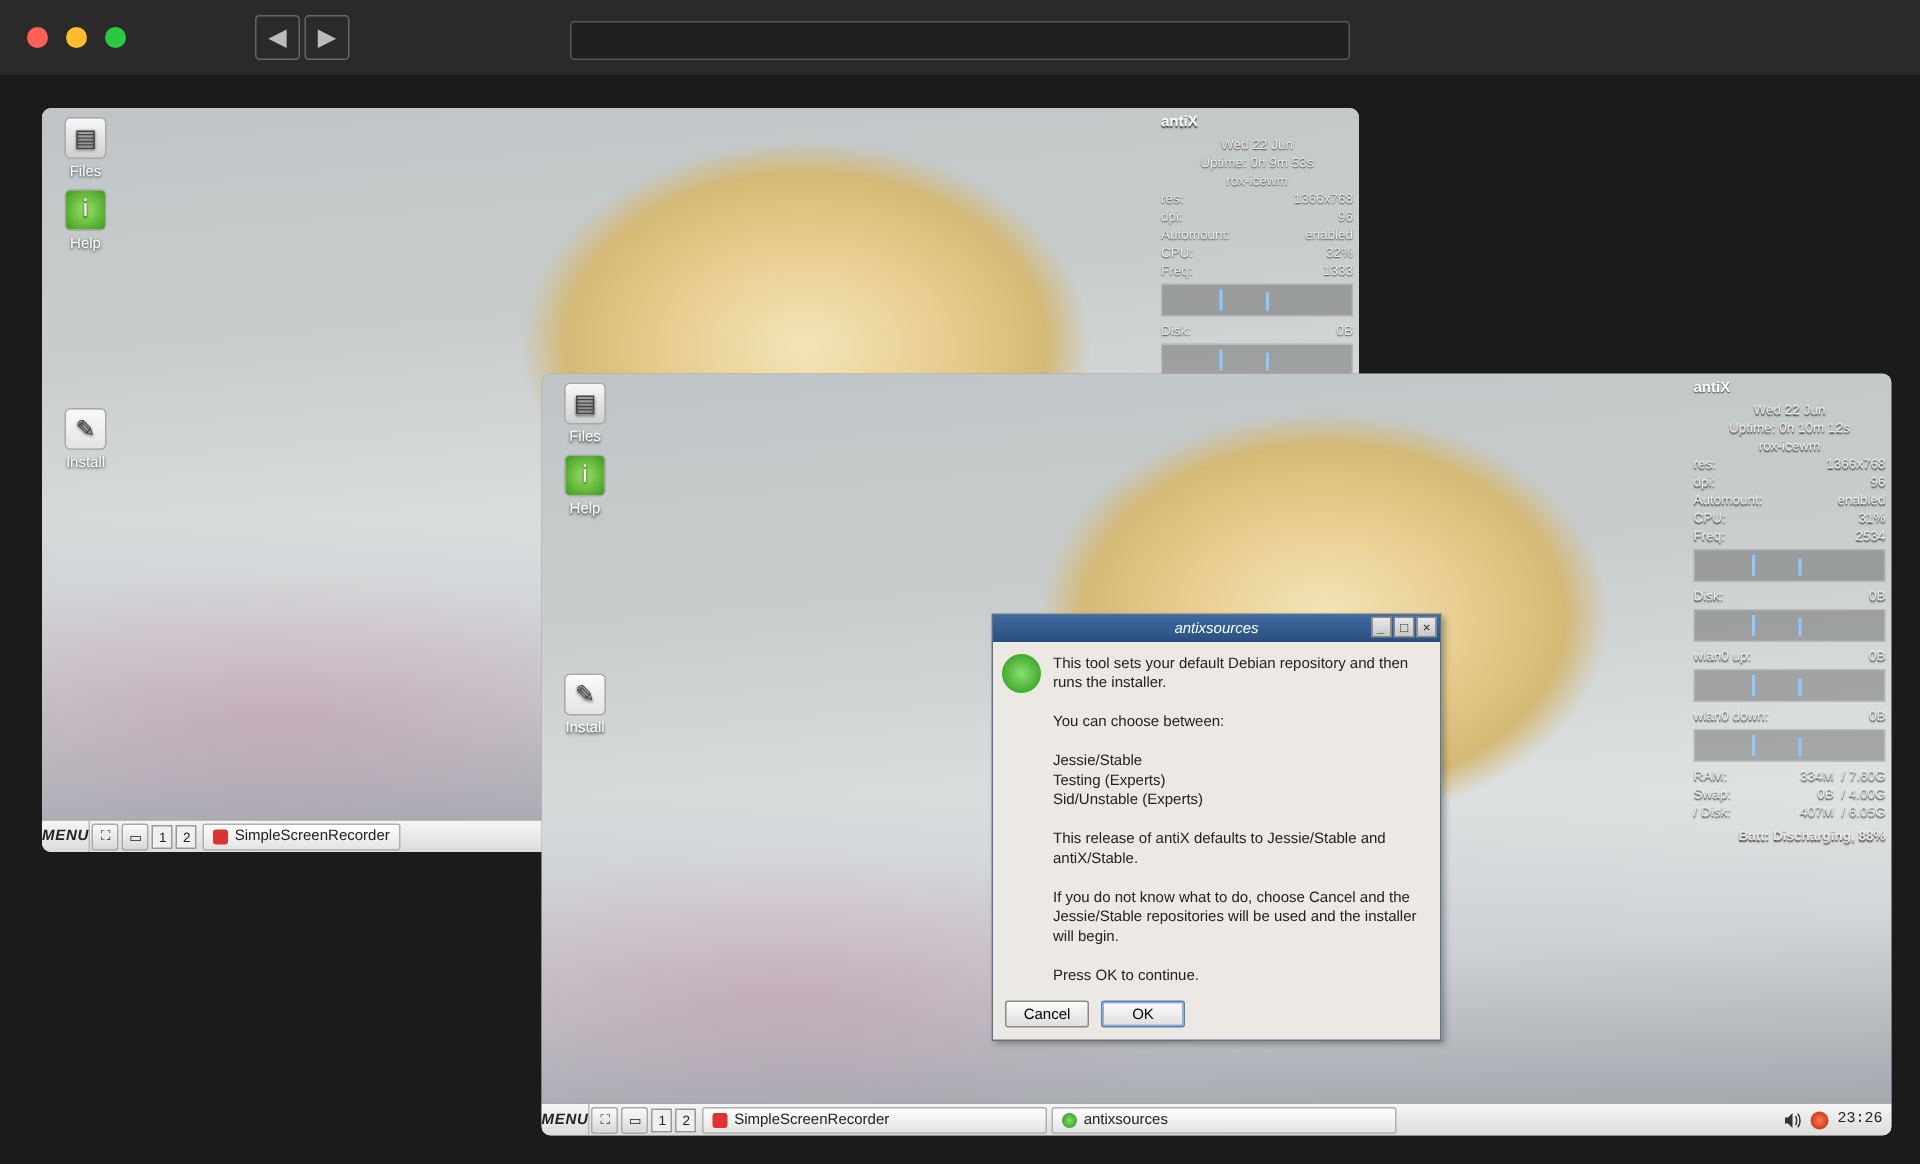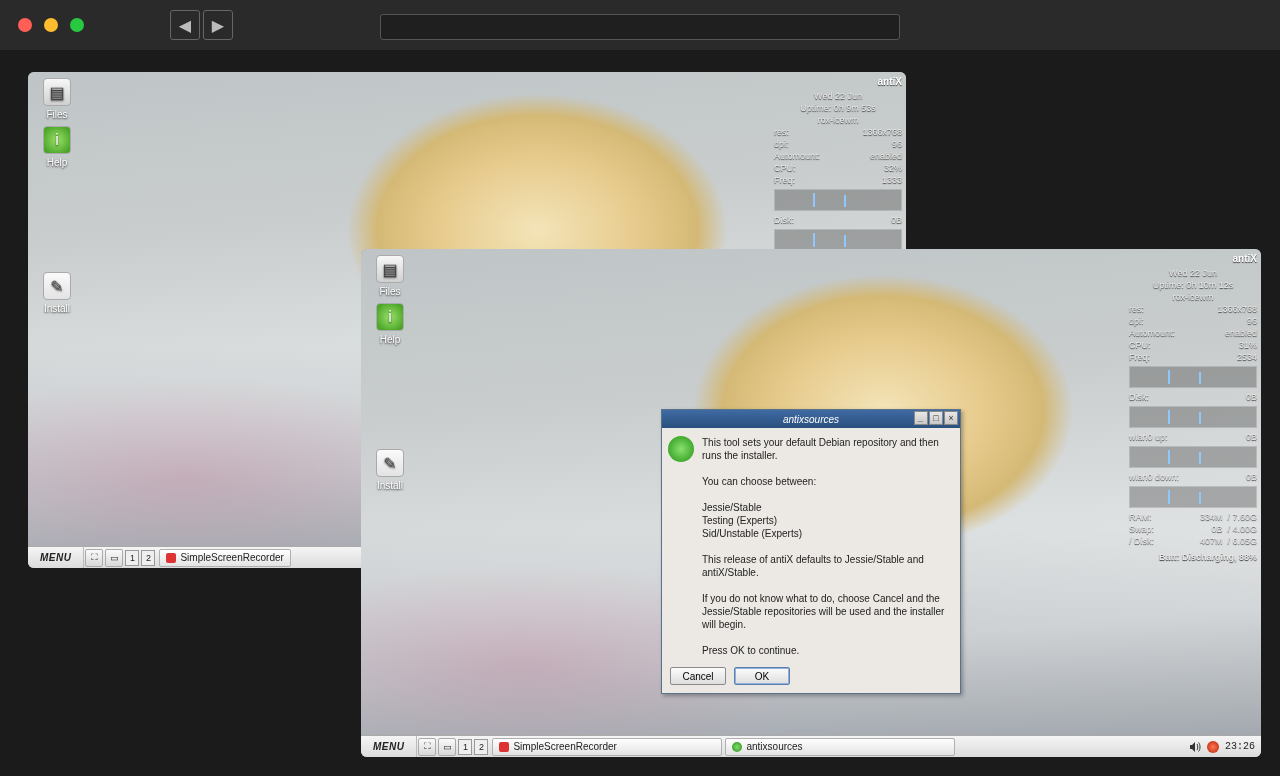--- a/index.html
+++ b/index.html
@@ -21,29 +21,29 @@
 
 .wallpaper { position:absolute; inset:0; background: radial-gradient(ellipse 500px 360px at 58% 32%, #f3e4b8 0%, #e7cb8d 20%, #d4b976 32%, rgba(210,200,180,0) 38%), radial-gradient(ellipse 600px 200px at 18% 82%, #e6c6d1 0%, rgba(230,198,209,0) 50%), linear-gradient(175deg,#bfc5c7 0%, #c9cdcd 30%, #dcdfe0 55%, #e8eaea 75%, #cfd2d2 100%); }
 .sand-shadow { position:absolute; left:0; right:0; bottom:0; height:45%; background:linear-gradient(180deg, rgba(120,130,140,0) 0%, rgba(90,100,115,.25) 60%, rgba(60,70,90,.35) 100%);}
 .desktop-icon { position:absolute; width:46px; text-align:center; color:#fff; font-size:10px; text-shadow:0 1px 2px rgba(0,0,0,.8);}
 .desktop-icon .ibox { width:28px; height:28px; margin:0 auto 3px; border-radius:4px; background:linear-gradient(#f7f7f7,#d0d0d0); border:1px solid #aaa; display:flex; align-items:center;justify-content:center; font-size:16px; color:#444;}
 .icon-green .ibox { background:radial-gradient(circle,#9be06a,#3a9a1a); color:#fff; }
 .icon-install .ibox { background:linear-gradient(#fafafa,#e3e3e3); }
 
 
 .stats { position:absolute; top:4px; right:4px; width:128px; color:#e9e9e9; font-family: "DejaVu Sans", Arial, sans-serif; font-size:9px; line-height:12px; text-align:right; text-shadow:0 1px 1px rgba(0,0,0,.7);}
-.stats .hd { text-align:right; font-weight:bold; font-size:10px; margin-bottom:2px; color:#fff;}
+.stats .hd { text-align:left; font-weight:bold; font-size:10px; margin-bottom:2px; color:#fff;}
 .stats .row { display:flex; justify-content:space-between; text-align:left; }
 .stats .bar { height:22px; background:rgba(60,60,60,.35); border:1px solid rgba(255,255,255,.25); margin:3px 0; position:relative; }
 .stats .bar::before { content:""; position:absolute; left:30%; top:3px; bottom:3px; width:2px; background:#8fc8ff;}
 .stats .bar::after { content:""; position:absolute; left:55%; top:5px; bottom:3px; width:2px; background:#8fc8ff;}
 
 
 .taskbar { position:absolute; left:0; right:0; bottom:0; height:22px; background:linear-gradient(#f5f5f5,#dcdcdc); border-top:1px solid #aaa; display:flex; align-items:center; font-size:10px; color:#222;}
-.menu-btn { padding:0 12px; font-weight:bold; font-style:italic; letter-spacing:.5px; border-right:1px solid #bbb; height:100%; display:flex; align-items:center;}
+.menu-btn { padding:0 0; font-weight:bold; font-style:italic; letter-spacing:.5px; border-right:1px solid #bbb; height:100%; display:flex; align-items:center;}
 .tb-btn { width:18px; height:18px; margin:0 1px; background:linear-gradient(#fafafa,#d8d8d8); border:1px solid #aaa; border-radius:2px; display:flex; align-items:center;justify-content:center; font-size:9px;}
 .ws-btn { width:14px; height:16px; border:1px solid #999; background:#efefef; display:flex;align-items:center;justify-content:center; font-size:9px; margin:0 1px;}
 .task-item { height:18px; padding:0 6px; margin-left:3px; background:linear-gradient(#fff,#e3e3e3); border:1px solid #b0b0b0; border-radius:2px; display:flex; align-items:center; gap:4px;}
 .task-item .dot { width:10px; height:10px; background:#d33; border-radius:2px;}
 .task-item.green .dot{ background:radial-gradient(circle,#7fe06a,#2a8a1a); border-radius:50%;}
 .tray { margin-left:auto; display:flex; align-items:center; gap:6px; padding-right:6px;}
 .tray .spk { width:12px;height:12px; }
 .tray .rec { width:12px;height:12px; border-radius:50%; background:radial-gradient(circle,#ff7a5a,#b81f00);}
 .clock { font-size:10px;font-family:Liberation Mono, monospace; }
 

